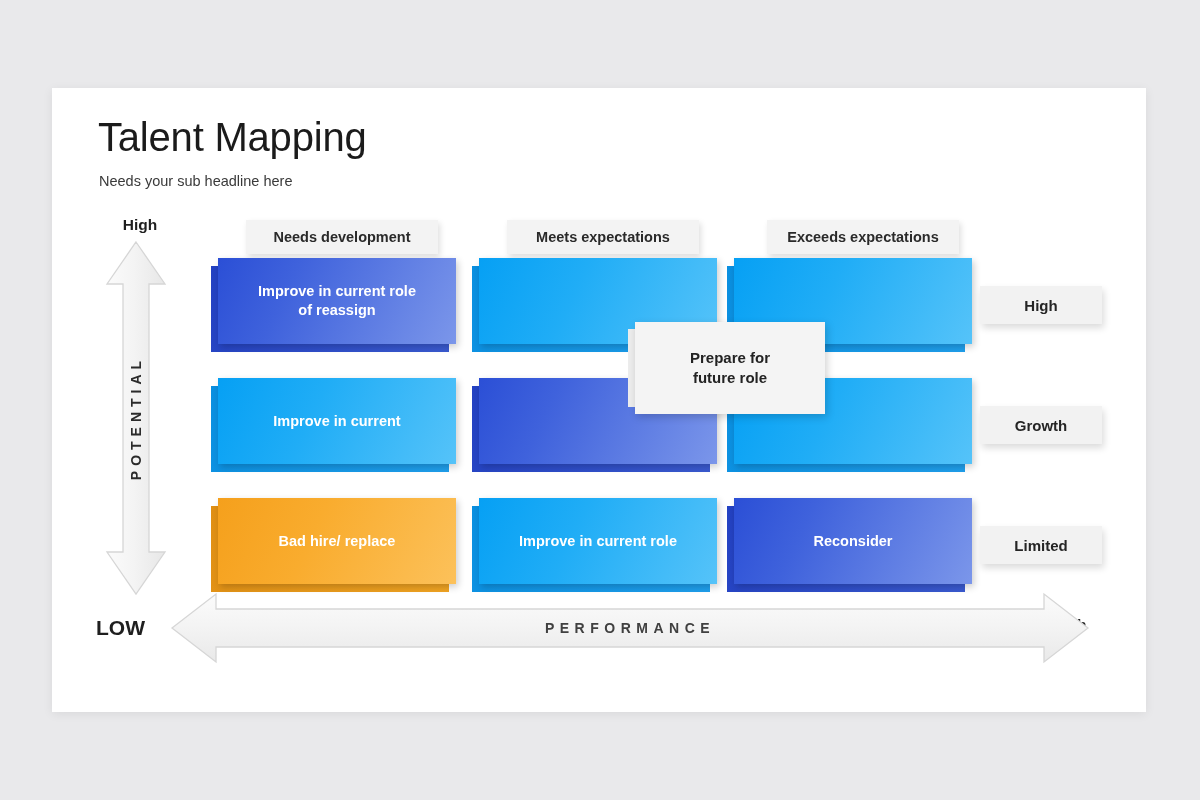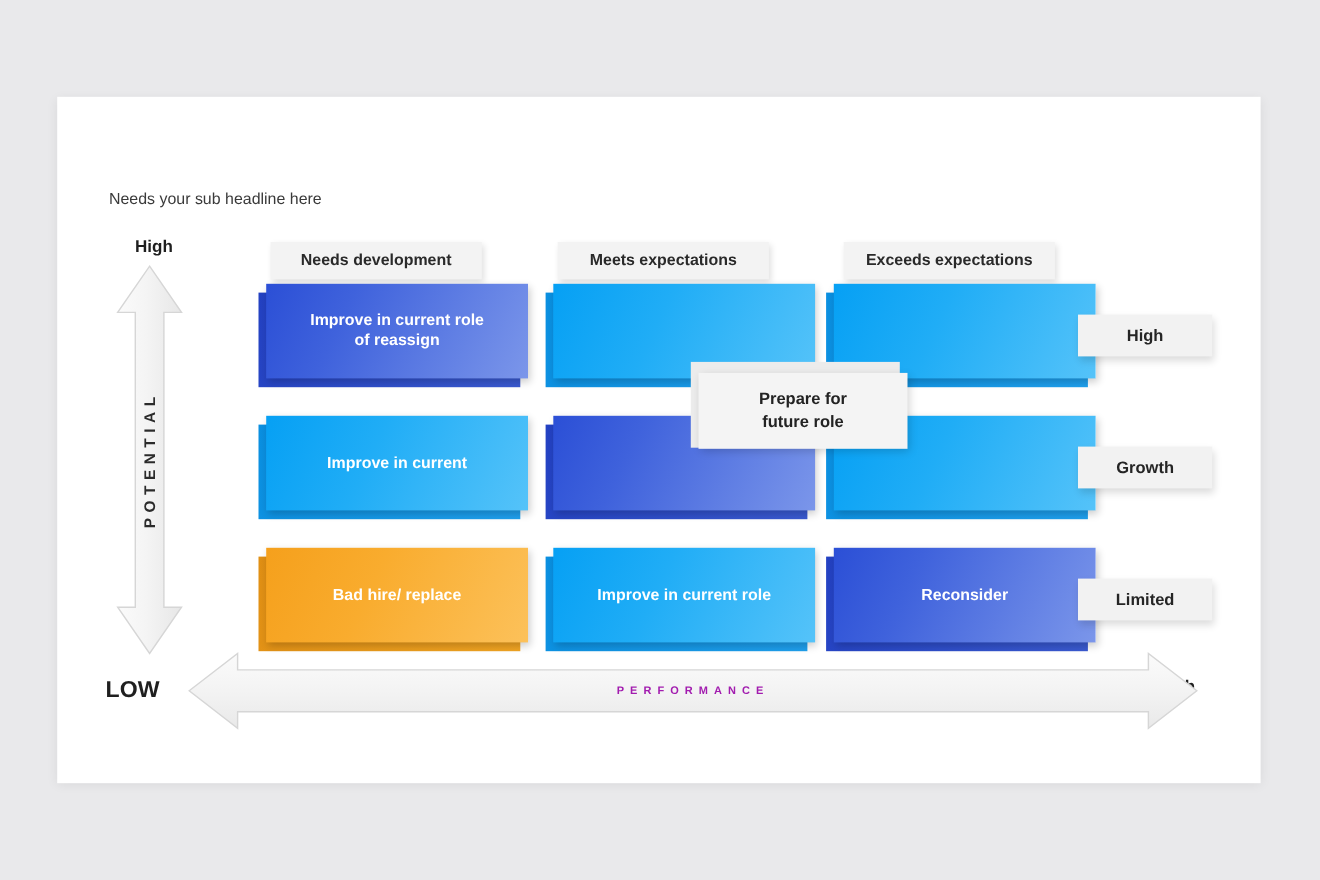--- a/index.html
+++ b/index.html
@@ -64,21 +64,20 @@
   }
   .col-head.c0 { left: 194px; top: 132px; width: 192px; }
   .col-head.c1 { left: 455px; top: 132px; width: 192px; }
   .col-head.c2 { left: 715px; top: 132px; width: 192px; }
 
   
   .cell {
     position: absolute;
     width: 206px;
     height: 86px;
-    margin-left: 24px;
   }
   .cell .back {
     position: absolute;
     left: -7px;
     top: 8px;
     width: 238px;
     height: 86px;
   }
   .cell .front {
     position: absolute;
@@ -130,23 +129,23 @@
     position: absolute;
     left: -7px;
     top: 7px;
     width: 190px;
     height: 78px;
     background: #ececec;
   }
   .callout .front {
     position: absolute;
     left: 0;
-    top: 17px;
+    top: 0;
     width: 190px;
-    height: 69px;
+    height: 92px;
     background: #f4f4f4;
     box-shadow: 2px 3px 8px rgba(0,0,0,0.18);
     display: flex;
     align-items: center;
     justify-content: center;
   }
   .callout .label {
     font-size: 15px;
     font-weight: 700;
     color: #232323;
@@ -228,23 +227,23 @@
     left: 0;
     top: 0;
     width: 920px;
     height: 72px;
     display: flex;
     align-items: center;
     justify-content: center;
     pointer-events: none;
   }
   .h-axis .axis-text span {
-    font-size: 10px;
-    font-weight: 700;
-    color: #a21caf;
+    font-size: 14px;
+    font-weight: 700;
+    color: #404040;
     letter-spacing: 5.5px;
     white-space: nowrap;
   }
   .h-low {
     position: absolute;
     left: 44px;
     top: 528px;
     font-size: 21px;
     font-weight: 700;
     color: #1f1f1f;
@@ -256,20 +255,21 @@
     font-size: 15.5px;
     font-weight: 700;
     color: #1f1f1f;
   }
 </style>
 </head>
 <body>
 
 <div class="slide">
 
+  <div class="title">Talent Mapping</div>
   <div class="subtitle">Needs your sub headline here</div>
 
   <div class="col-head c1">
     <span>Meets expectations</span>
   </div>
   <div class="col-head c0">
     <span>Needs development</span>
   </div>
   <div class="col-head c2">
     <span>Exceeds expectations</span>

